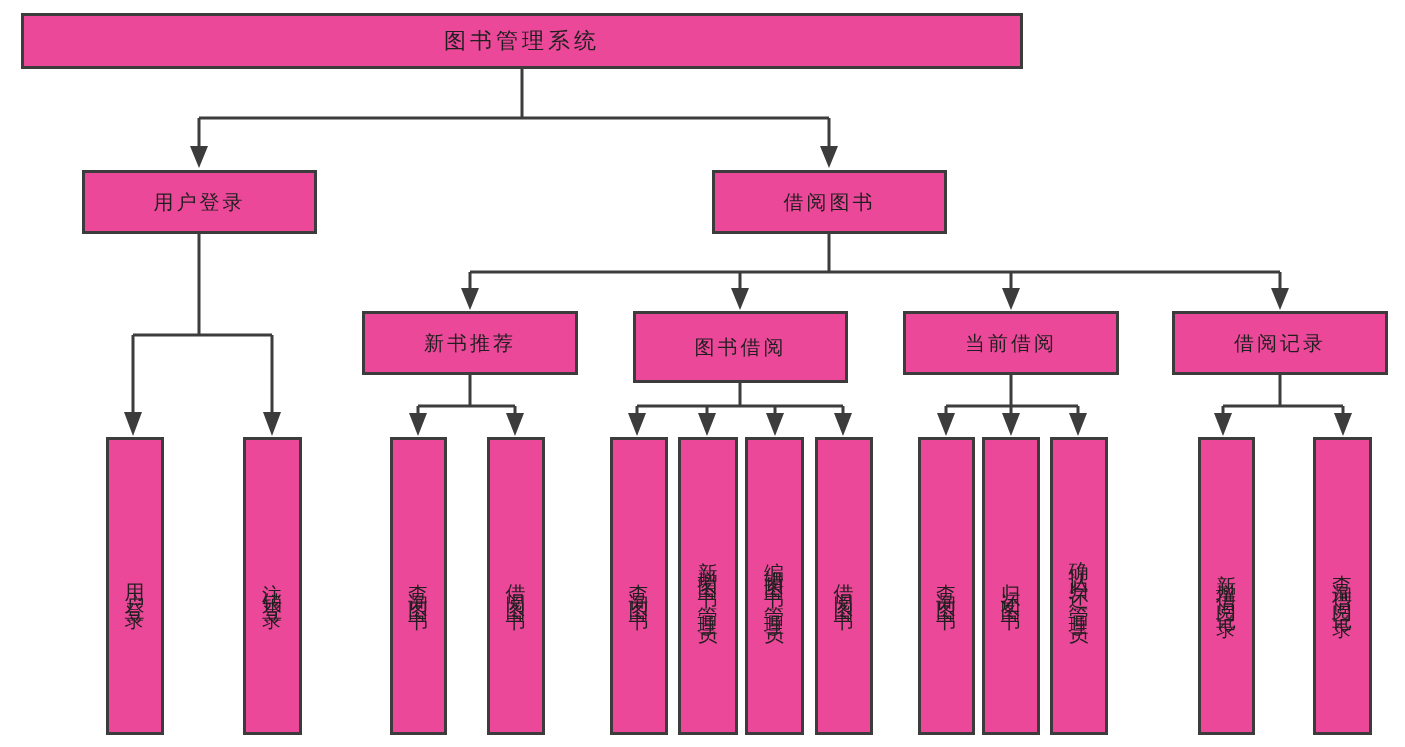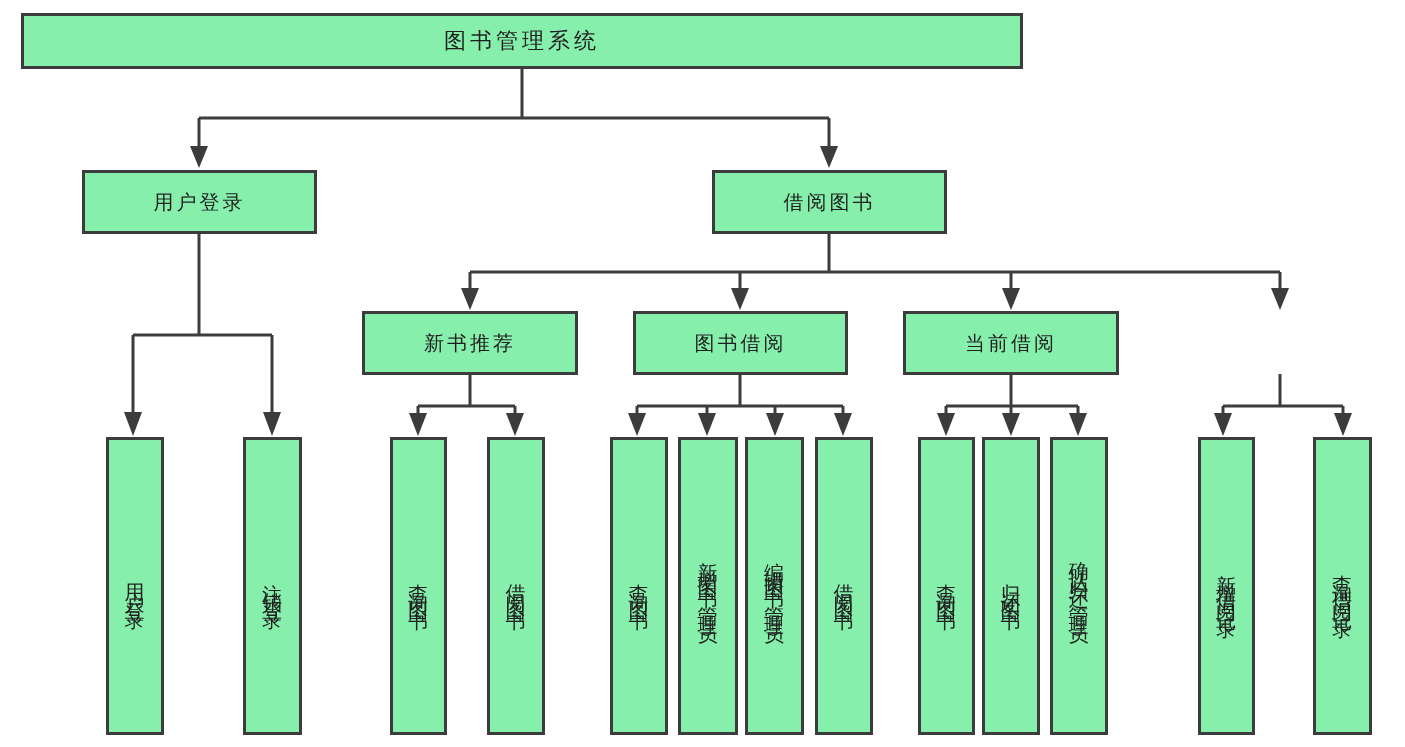--- a/index.html
+++ b/index.html
@@ -13,21 +13,21 @@
   }
   .wires {
     position: absolute;
     left: 0; top: 0;
     width: 1405px; height: 747px;
   }
   .node {
     position: absolute;
     box-sizing: border-box;
     border: 3px solid #3c3c3c;
-    background: #86efac;
+    background: #ec4899;
     color: #1f1f1f;
     display: flex;
     align-items: center;
     justify-content: center;
     text-align: center;
   }
   .node.h { font-size: 20px; letter-spacing: 3px; white-space: nowrap; }
   .node.root { font-size: 22px; letter-spacing: 4px; }
   .node.v {
     writing-mode: vertical-rl;
@@ -84,22 +84,23 @@
       <polygon points="1334,413 1352,413 1343,436"></polygon>
     </g>
   </svg>
 
   <div class="node h root" style="left:21px; top:13px; width:1002px; height:56px;">图书管理系统</div>
 
   <div class="node h" style="left:82px; top:170px; width:235px; height:64px;">用户登录</div>
   <div class="node h" style="left:712px; top:170px; width:235px; height:64px;">借阅图书</div>
 
   <div class="node h" style="left:362px; top:311px; width:216px; height:64px;">新书推荐</div>
-  <div class="node h" style="left:633px; top:311px; width:215px; height:64px;">图书借阅</div>
+  <div class="node h" style="left:633px; top:311px; width:215px; height:72px;">图书借阅</div>
   <div class="node h" style="left:903px; top:311px; width:216px; height:64px;text-align:center;">当前借阅</div>
+  <div class="node h" style="left:1172px; top:311px; width:216px; height:64px;">借阅记录</div>
 
   <div class="node v" style="left:106px; top:437px; width:58px; height:298px;">用户登录</div>
   <div class="node v" style="left:243px; top:437px; width:59px; height:298px;">注销登录</div>
 
   <div class="node v" style="left:390px; top:437px; width:57px; height:298px;">查询图书</div>
   <div class="node v" style="left:487px; top:437px; width:58px; height:298px;">借阅图书</div>
 
   <div class="node v" style="left:610px; top:437px; width:58px; height:298px;">查询图书</div>
   <div class="node v" style="left:678px; top:437px; width:60px; height:298px;">新增图书（管理员）</div>
   <div class="node v" style="left:745px; top:437px; width:59px; height:298px;">编辑图书（管理员）</div>

